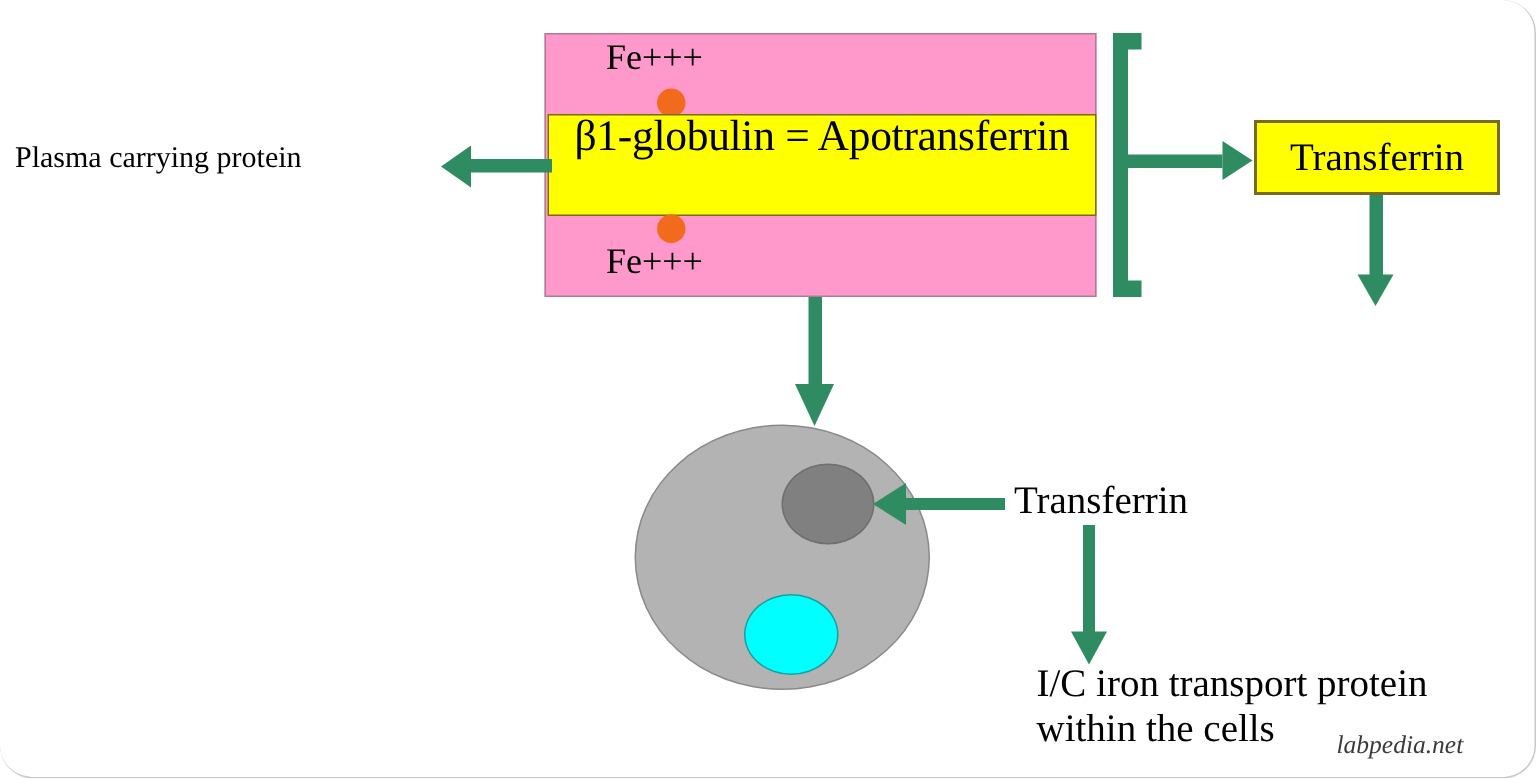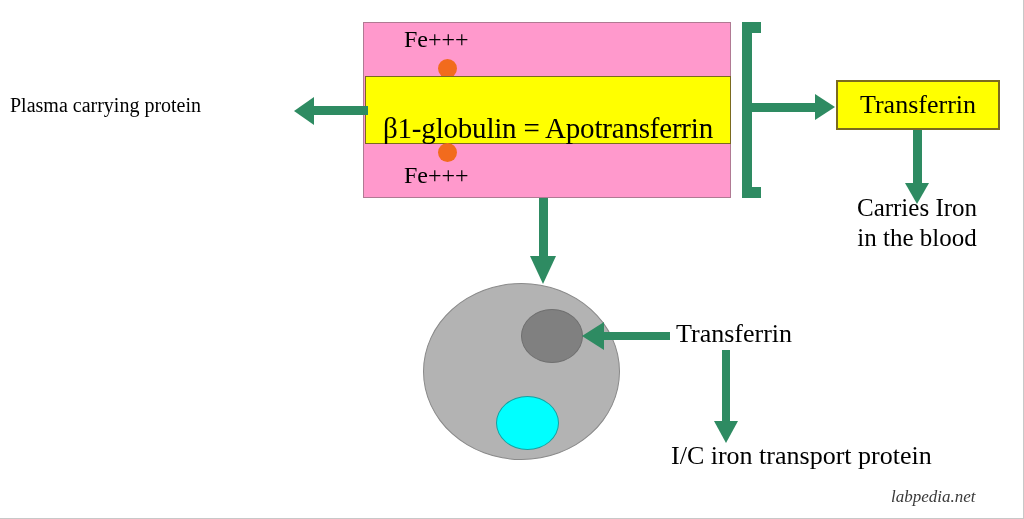--- a/index.html
+++ b/index.html
@@ -13,20 +13,21 @@
   }
   #canvas {
     position: relative;
     width: 1024px;
     height: 519px;
     background: #ffffff;
     overflow: hidden;
     border-bottom: 1px solid #c8c8c8;
     border-right: 1px solid #c8c8c8;
     box-sizing: border-box;
+    border-radius: 22px;
   }
 
   .abs { position: absolute; }
 
   
   #pink-box {
     left: 363px;
     top: 22px;
     width: 368px;
     height: 176px;
@@ -38,21 +39,21 @@
   
   #yellow-band {
     left: 365px;
     top: 76px;
     width: 366px;
     height: 68px;
     background: #FFFF00;
     border: 1px solid #7a6a1f;
     box-sizing: border-box;
     display: flex;
-    align-items: flex-end;
+    align-items: flex-start;
     justify-content: center;
   }
   #yellow-band .band-text {
     font-size: 29px;
     color: #000000;
     white-space: nowrap;
     line-height: 1;
     letter-spacing: -0.2px;
   }
 
@@ -200,21 +201,21 @@
   
   #ic-arrow-shaft { left: 722px; top: 350px; width: 8px; height: 76px; }
   #ic-arrow-head {
     left: 714px; top: 421px;
     width: 0; height: 0;
     border-left: 12px solid transparent;
     border-right: 12px solid transparent;
     border-top: 22px solid #2E8B62;
   }
   #ic-label {
-    left: 671px; top: 441px;
+    left: 691px; top: 441px;
     font-size: 26px;
     color: #000000;
     line-height: 1.15;
     white-space: nowrap;
   }
 
   
   #watermark {
     left: 891px; top: 487px;
     font-size: 17px;
@@ -252,37 +253,34 @@
 
   <div class="abs grn" id="br-arrow-shaft"></div>
   <div class="abs" id="br-arrow-head"></div>
 
   <div class="abs" id="transferrin-box">
     <span class="box-text">Transferrin</span>
   </div>
 
   <div class="abs grn" id="tf-arrow-shaft"></div>
   <div class="abs" id="tf-arrow-head"></div>
-  <div class="abs" id="carries-iron-label">
-    <div>Carries Iron</div>
-    <div>in the blood</div>
-  </div>
 
   <div class="abs grn" id="cell-arrow-shaft"></div>
   <div class="abs" id="cell-arrow-head"></div>
 
   <div class="abs" id="cell-body"></div>
   <div class="abs" id="cell-nucleus"></div>
   <div class="abs" id="cell-vesicle"></div>
 
   <div class="abs grn" id="recv-arrow-shaft"></div>
   <div class="abs" id="recv-arrow-head"></div>
   <div class="abs" id="transferrin-cell-label">Transferrin</div>
 
   <div class="abs grn" id="ic-arrow-shaft"></div>
   <div class="abs" id="ic-arrow-head"></div>
   <div class="abs" id="ic-label">
     <div>I/C iron transport protein</div>
+    <div>within the cells</div>
   </div>
 
   <div class="abs" id="watermark">labpedia.net</div>
 
 </div>
 
 </body></html>

